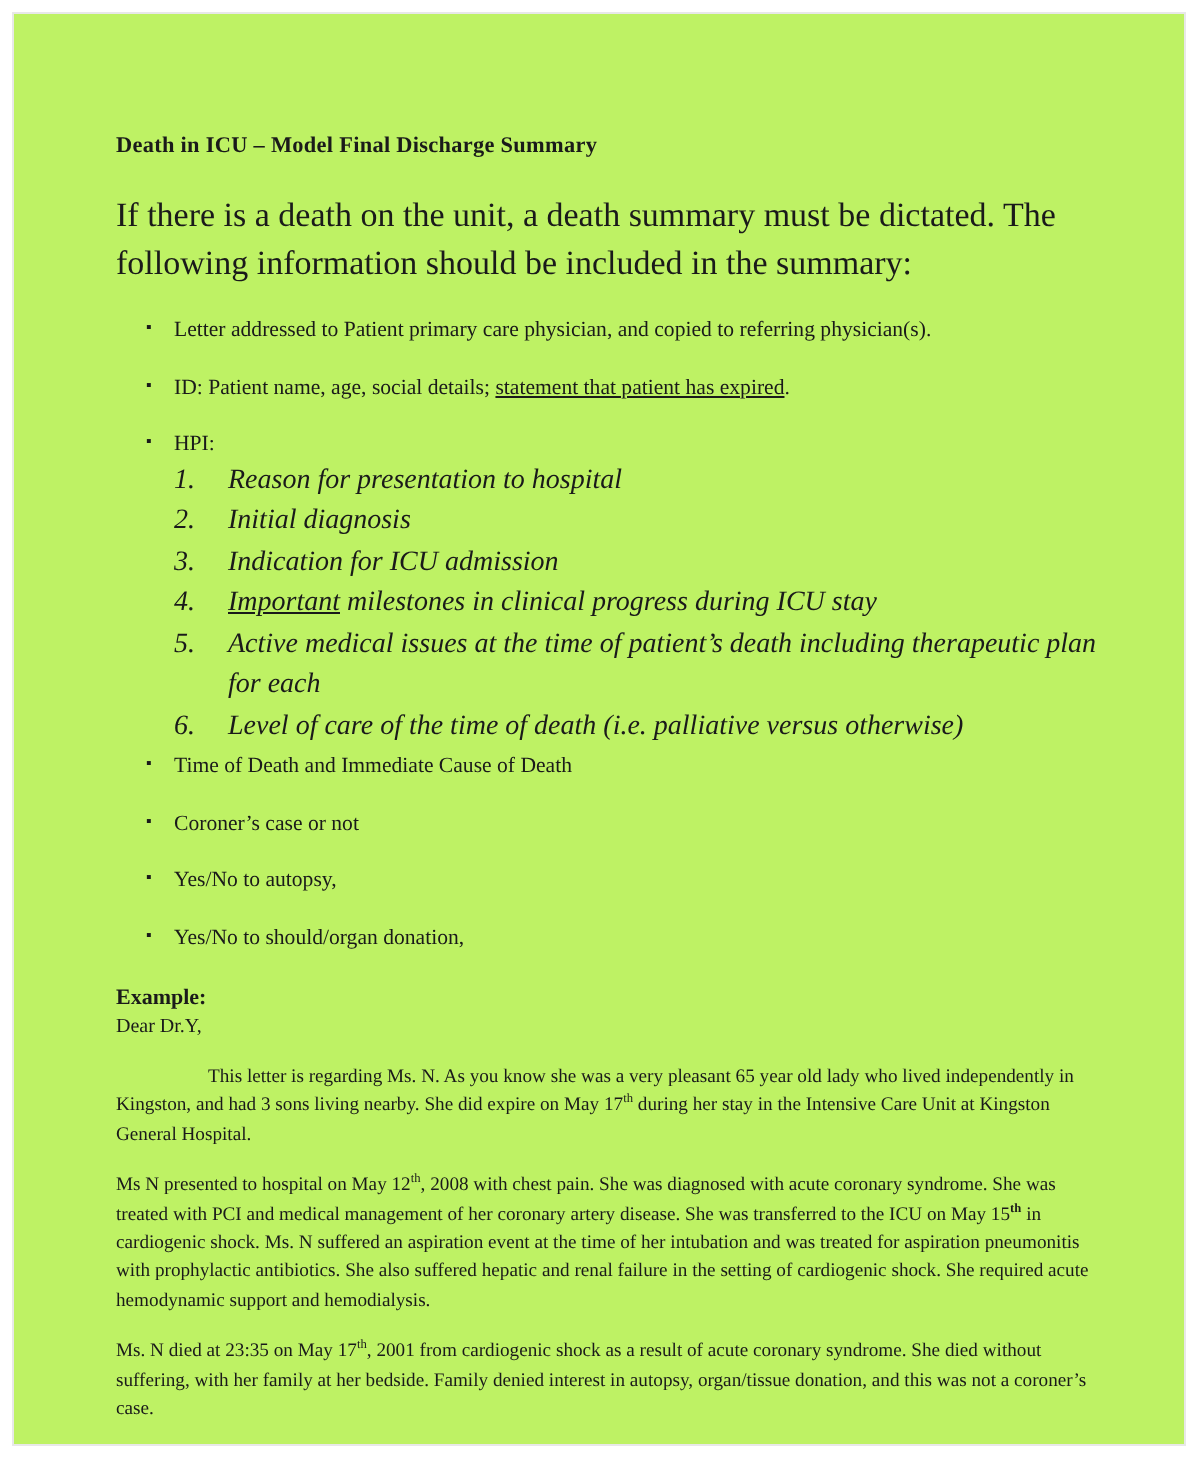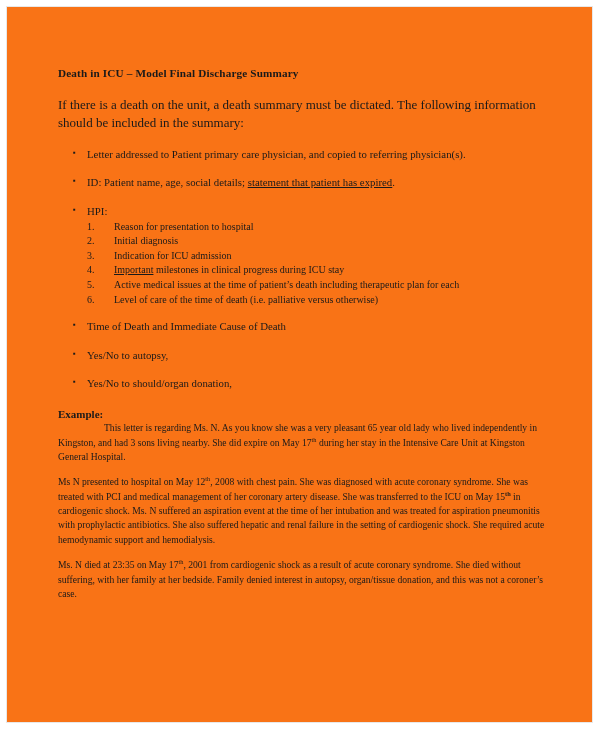--- a/index.html
+++ b/index.html
@@ -14,42 +14,42 @@
     color: #1a1a1a;
     overflow: hidden;
   }
 
   .page {
     position: absolute;
     left: 6px;
     top: 6px;
     width: 587px;
     height: 717px;
-    background: #f97316;
+    background: #bef264;
     border: 1px solid #e8e8e8;
     box-sizing: border-box;
   }
 
   .content {
     position: absolute;
     left: 51px;
     top: 59px;
     width: 491px;
   }
 
   .doc-title {
     font-size: 11.2px;
     font-weight: bold;
     letter-spacing: 0.15px;
     margin: 0 0 16px 0;
     line-height: 1.25;
   }
 
   .intro {
-    font-size: 13px;
+    font-size: 17px;
     line-height: 1.42;
     margin: 0 0 14px 0;
     text-align: left;
   }
 
   ul.bullets {
     list-style: none;
     margin: 0;
     padding: 0;
   }
@@ -66,36 +66,37 @@
     content: "\25AA";
     position: absolute;
     left: 15px;
     top: -1px;
     font-size: 8px;
     line-height: 1.7;
     color: #1a1a1a;
   }
 
   ul.bullets > li.tight {
-    margin-bottom: 12px;
+    margin-bottom: 2px;
   }
 
   ol.sublist {
     list-style: none;
     margin: 1px 0 0 0;
     padding: 0;
     counter-reset: subitem;
   }
 
   ol.sublist > li {
     position: relative;
     padding-left: 27px;
-    font-size: 10px;
+    font-size: 14px;
     line-height: 1.46;
     counter-increment: subitem;
+    font-style: italic;
   }
 
   ol.sublist > li::before {
     content: counter(subitem) ".";
     position: absolute;
     left: 0;
     top: 0;
     width: 18px;
     text-align: left;
   }
@@ -179,33 +180,37 @@
           <li>
             <span>Level of care of the time of death (i.e. palliative versus otherwise)</span>
           </li>
         </ol>
       </li>
 
       <li>
         <span>Time of Death and Immediate Cause of Death</span>
       </li>
 
+      <li>
+        <span>Coroner’s case or not</span>
+      </li>
 
       <li>
         <span>Yes/No to autopsy,</span>
       </li>
 
       <li>
         <span>Yes/No to should/organ donation,</span>
       </li>
 
 
     </ul>
 
     <p class="example-head">Example:</p>
+    <p class="salutation">Dear Dr.Y,</p>
 
     <p class="body-para indented"><span>This letter is regarding Ms. N. As you know she was a very pleasant 65 year old lady who lived independently in Kingston, and had 3 sons living nearby. She did expire on May 17</span><sup>th</sup><span> during her stay in the Intensive Care Unit at Kingston General Hospital.</span></p>
 
     <p class="body-para"><span>Ms N presented to hospital on May 12</span><sup>th</sup><span>, 2008 with chest pain. She was diagnosed with acute coronary syndrome. She was treated with PCI and medical management of her coronary artery disease. She was transferred to the ICU on May 15</span><sup class="b">th</sup><span> in cardiogenic shock. Ms. N suffered an aspiration event at the time of her intubation and was treated for aspiration pneumonitis with prophylactic antibiotics. She also suffered hepatic and renal failure in the setting of cardiogenic shock. She required acute hemodynamic support and hemodialysis.</span></p>
 
 
     <p class="body-para no-gap"><span>Ms. N died at 23:35 on May 17</span><sup>th</sup><span>, 2001 from cardiogenic shock as a result of acute coronary syndrome. She died without suffering, with her family at her bedside. Family denied interest in autopsy, organ/tissue donation, and this was not a coroner’s case.</span></p>
 
 
   </div>

